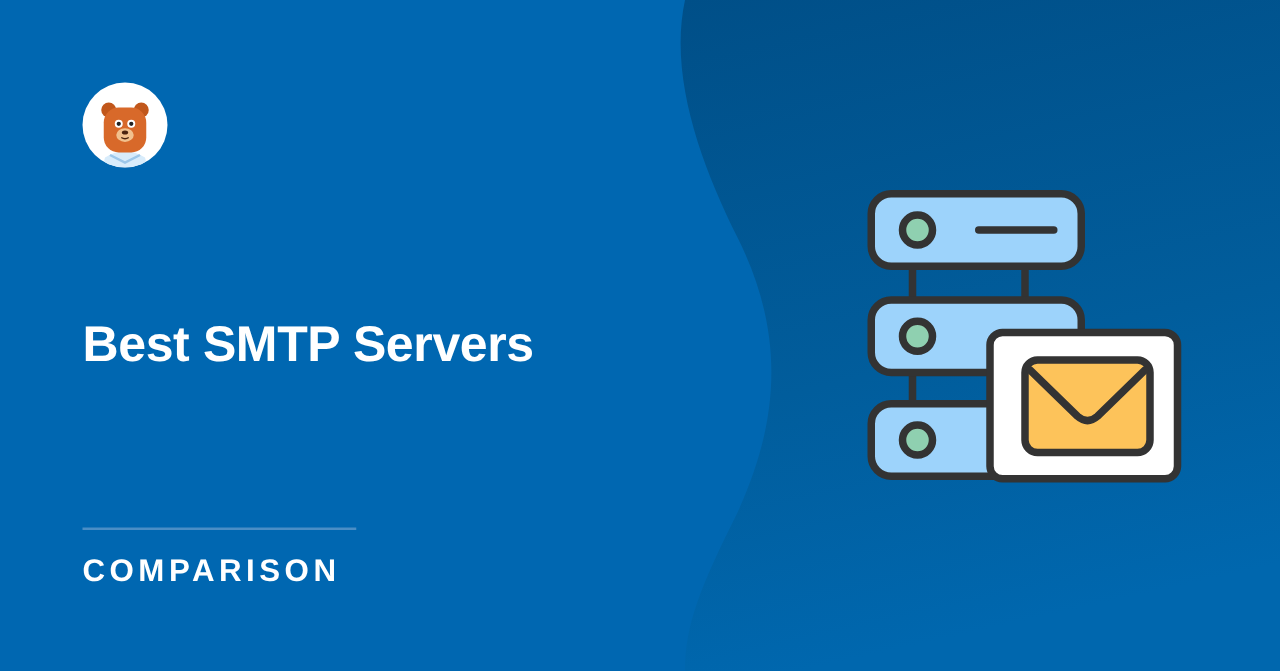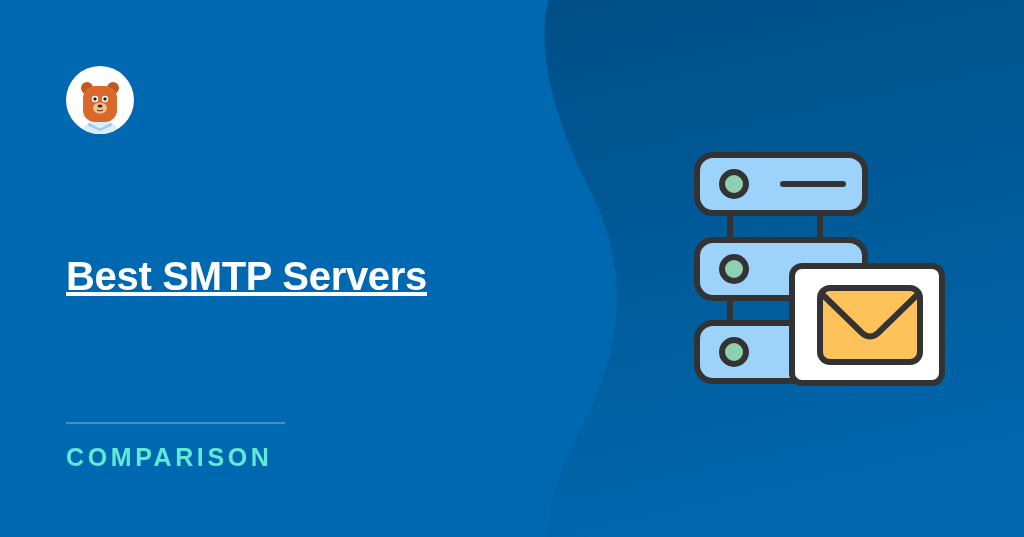--- a/index.html
+++ b/index.html
@@ -1,21 +1,21 @@
 <!DOCTYPE html>
 <html><head>
 <meta charset="utf-8">
 <style>
   html,body{margin:0;padding:0;}
   body{width:1024px;height:537px;overflow:hidden;position:relative;background:#0067b1;font-family:"Liberation Sans",sans-serif;}
   .bg-right{position:absolute;left:0;top:0;width:1024px;height:537px;}
   .logo{position:absolute;left:66px;top:66px;width:68px;height:68px;border-radius:50%;background:#fff;overflow:hidden;}
-  .title{position:absolute;left:66px;top:254px;color:#fff;font-size:40px;font-weight:bold;letter-spacing:-0.3px;white-space:nowrap;text-decoration:underline;}
+  .title{position:absolute;left:66px;top:254px;color:#fff;font-size:40px;font-weight:bold;letter-spacing:-0.3px;white-space:nowrap;}
   .divider{position:absolute;left:66px;top:422px;width:219px;height:2px;background:#4a8ec6;}
-  .subtitle{position:absolute;left:66px;top:443px;color:#5eead4;font-size:25px;font-weight:bold;letter-spacing:3.6px;white-space:nowrap;}
+  .subtitle{position:absolute;left:66px;top:443px;color:#ffffff;font-size:25px;font-weight:bold;letter-spacing:3.6px;white-space:nowrap;}
   .illus{position:absolute;left:690px;top:148px;width:260px;height:245px;}
 </style>
 </head>
 <body>
 
 <svg class="bg-right" viewBox="0 0 1024 537" preserveAspectRatio="none">
   <defs>
     <linearGradient id="rg" x1="0" y1="0" x2="0.2" y2="1">
       <stop offset="0" stop-color="#004f88"></stop>
       <stop offset="0.6" stop-color="#015d9c"></stop>

